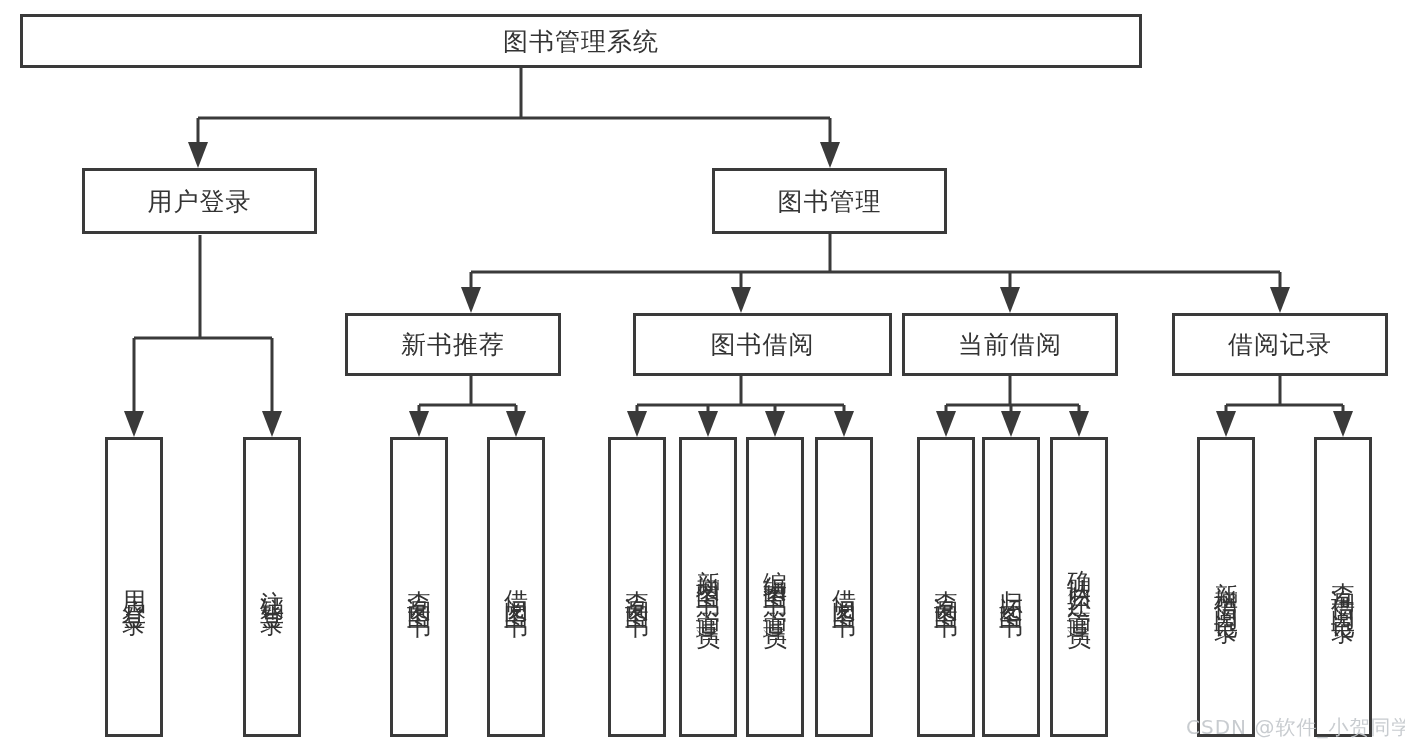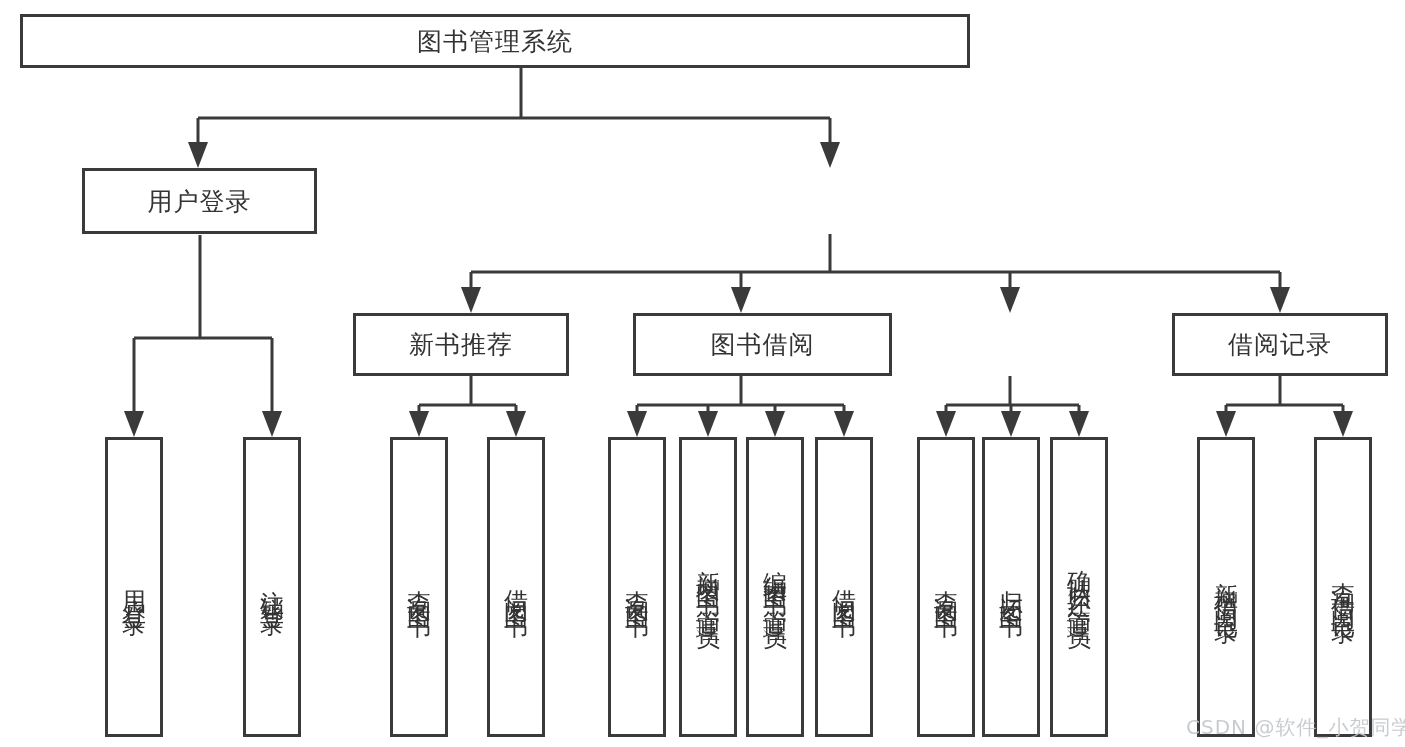--- a/index.html
+++ b/index.html
@@ -31,21 +31,21 @@
     align-items: center;
     justify-content: center;
     z-index: 2;
   }
   .hnode {
     font-size: 25px;
     letter-spacing: 1px;
     white-space: nowrap;
   }
   .root {
-    left: 20px; top: 14px; width: 950px; height: 54px;
+    left: 20px; top: 14px; width: 1122px; height: 54px;
   }
   .lvl2 {
     top: 168px; height: 66px;
   }
   .lvl3 {
     top: 313px; height: 63px;
   }
   .vnode {
     top: 437px; width: 58px; height: 300px;
   }
@@ -104,23 +104,25 @@
       <polygon points="1001,411 1021,411 1011,437"></polygon>
       <polygon points="1069,411 1089,411 1079,437"></polygon>
       <polygon points="1216,411 1236,411 1226,437"></polygon>
       <polygon points="1333,411 1353,411 1343,437"></polygon>
     </g>
   </svg>
 
   <div class="node hnode root">图书管理系统</div>
 
   <div class="node hnode lvl2" style="left:82px; width:235px;">用户登录</div>
+  <div class="node hnode lvl2" style="left:712px; width:235px;">图书管理</div>
 
-  <div class="node hnode lvl3" style="left:353px; width:216px;">新书推荐</div>
+  <div class="node hnode lvl3" style="left:345px; width:216px;">新书推荐</div>
   <div class="node hnode lvl3" style="left:633px; width:259px;">图书借阅</div>
+  <div class="node hnode lvl3" style="left:902px; width:216px;">当前借阅</div>
   <div class="node hnode lvl3" style="left:1172px; width:216px;">借阅记录</div>
 
   <div class="node vnode" style="left:105px;">
     <span class="vtext">用户登录</span>
   </div>
   <div class="node vnode" style="left:243px;">
     <span class="vtext">注销登录</span>
   </div>
 
   <div class="node vnode" style="left:390px;">

